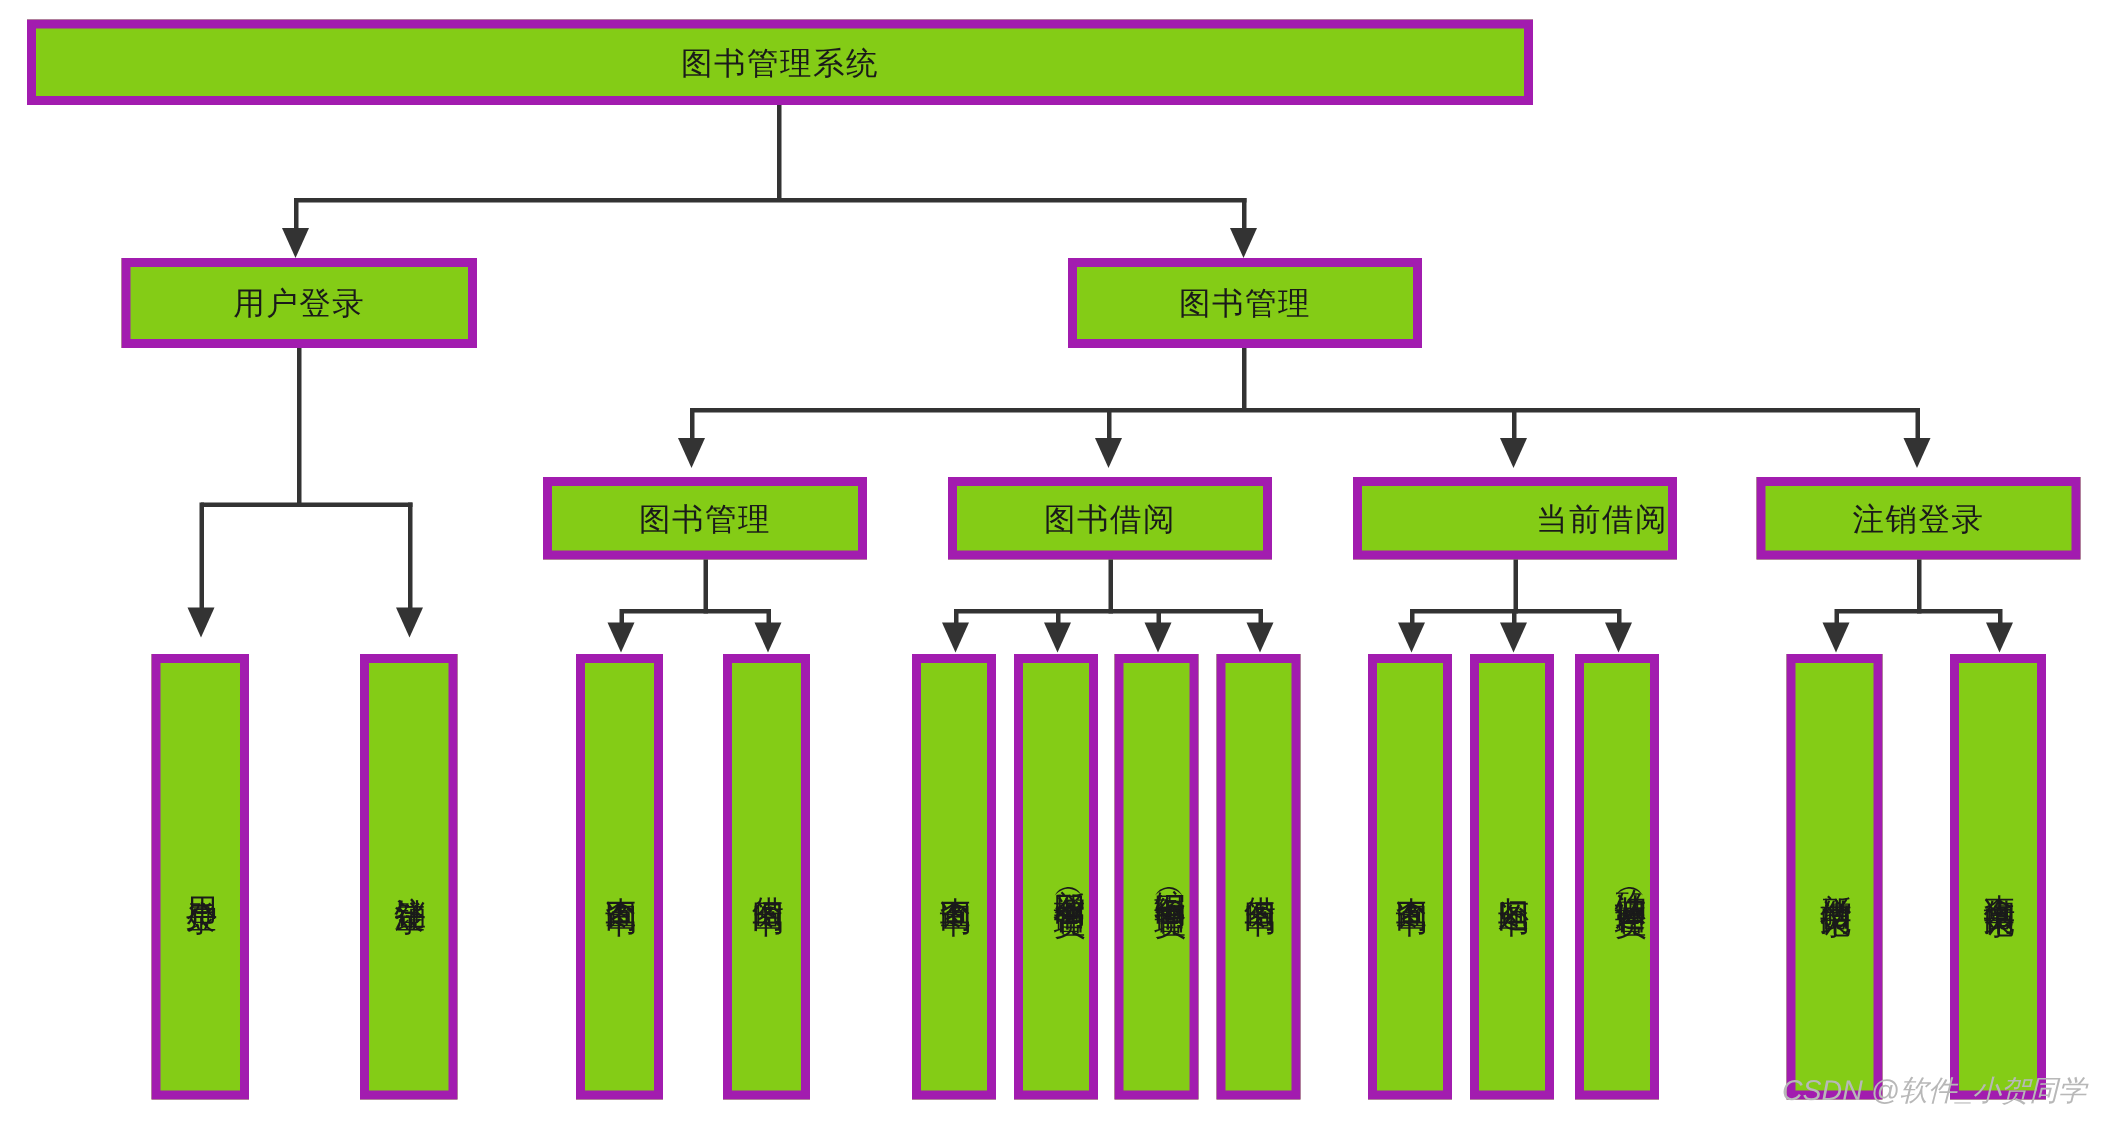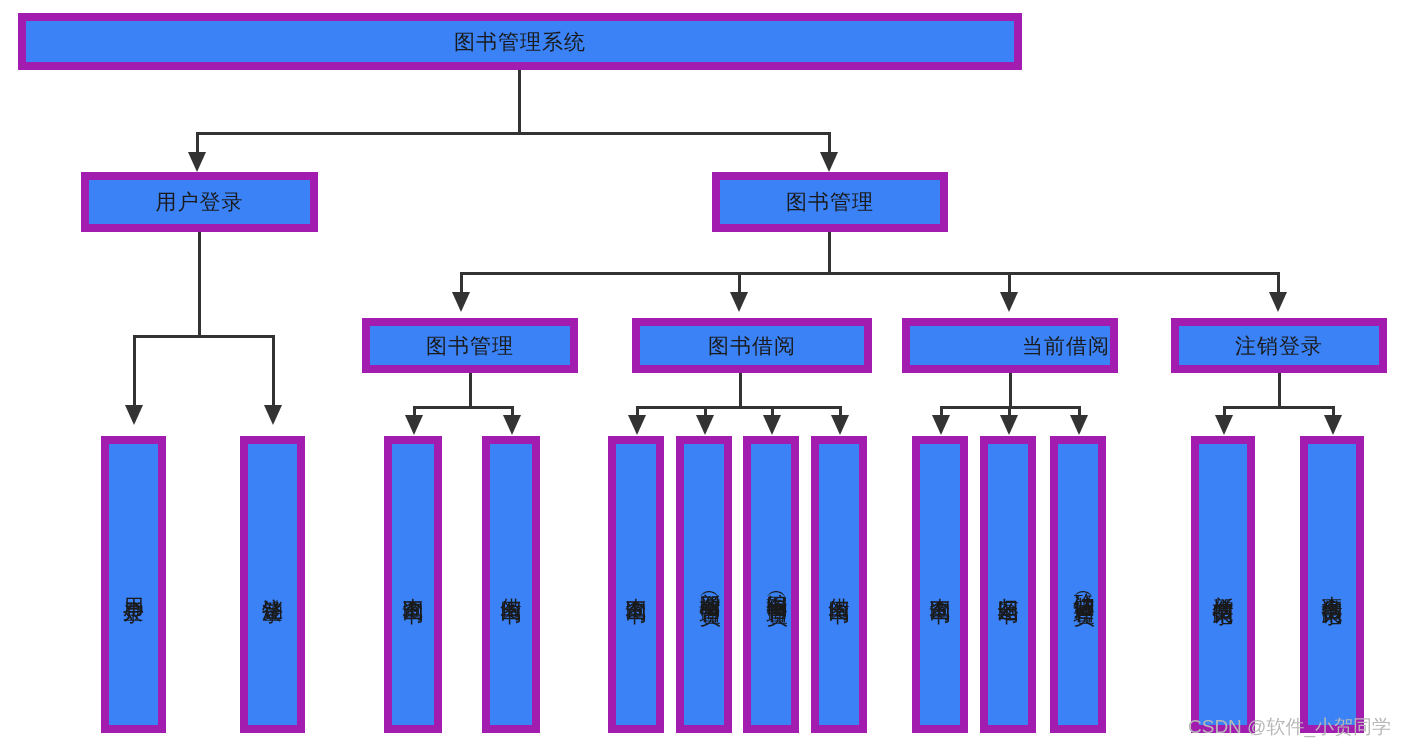--- a/index.html
+++ b/index.html
@@ -15,22 +15,22 @@
     width: 1405px;
     height: 747px;
     background: #ffffff;
     overflow: hidden;
   }
 
   
   .node {
     position: absolute;
     box-sizing: border-box;
-    background: #3b82f6;
-    border: 8px solid #a21caf;
+    background: #84cc16;
+    border: 6px solid #a21caf;
     display: flex;
     align-items: center;
     justify-content: center;
     color: #1a1a1a;
   }
   .node.horiz {
     font-size: 21px;
     letter-spacing: 1px;
   }
   .node.vert {
@@ -119,21 +119,21 @@
   <div class="vline" style="left:738px; top:272px; height:22px;"></div>
   <div class="arrow" style="left:730px; top:292px;"></div>
   <div class="vline" style="left:1008px; top:272px; height:22px;"></div>
   <div class="arrow" style="left:1000px; top:292px;"></div>
   <div class="vline" style="left:1277px; top:272px; height:22px;"></div>
   <div class="arrow" style="left:1269px; top:292px;"></div>
 
   <div class="node horiz" style="left:362px; top:318px; width:216px; height:55px;">
     <span class="node-label">图书管理</span>
   </div>
-  <div class="node horiz" style="left:632px; top:318px; width:240px; height:55px;">
+  <div class="node horiz" style="left:632px; top:318px; width:216px; height:55px;">
     <span class="node-label">图书借阅</span>
   </div>
   <div class="node horiz" style="left:902px; top:318px; width:216px; height:55px;justify-content:flex-end;">
     <span class="node-label">当前借阅</span>
   </div>
   <div class="node horiz" style="left:1171px; top:318px; width:216px; height:55px;">
     <span class="node-label">注销登录</span>
   </div>
 
   <div class="vline" style="left:469px; top:373px; height:36px;"></div>
@@ -207,15 +207,15 @@
     <span class="node-label">确认归还（管理员）</span>
   </div>
 
   <div class="node vert" style="left:1191px; top:436px; width:64px; height:297px; align-items:center;">
     <span class="node-label">新增借阅记录</span>
   </div>
   <div class="node vert" style="left:1300px; top:436px; width:64px; height:297px; align-items:center;">
     <span class="node-label">查询借阅记录</span>
   </div>
 
-  <div class="watermark" style="left:1188px; top:714px;">CSDN @软件_小贺同学</div>
+  <div class="watermark" style="left:1188px; top:714px;font-style:italic;">CSDN @软件_小贺同学</div>
 
 </div>
 
 </body></html>

